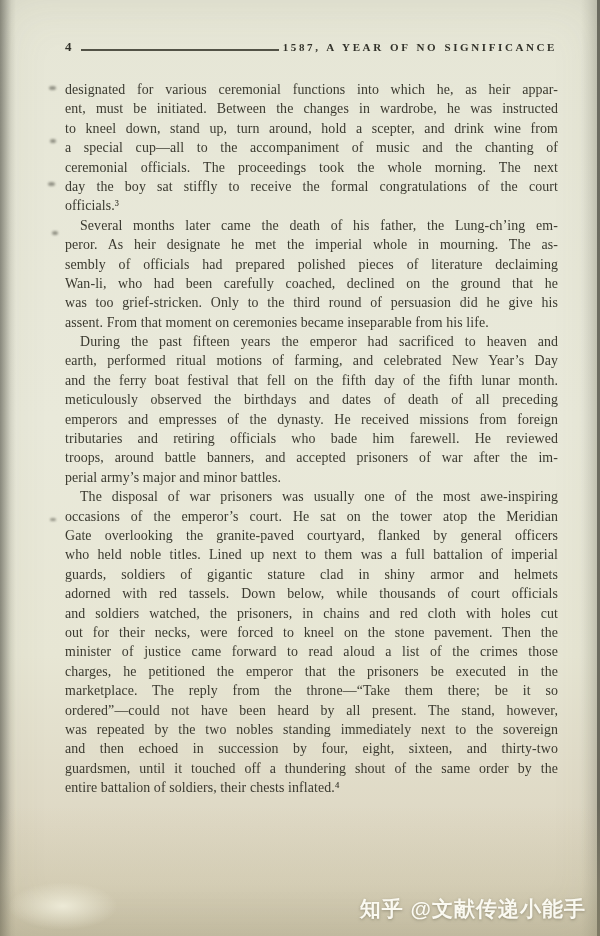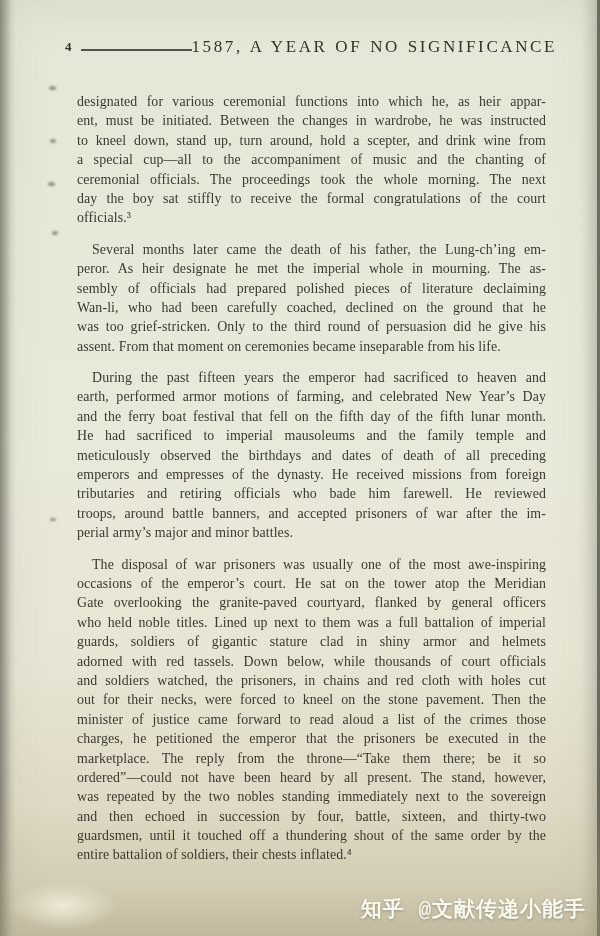--- a/index.html
+++ b/index.html
@@ -82,55 +82,55 @@
   }
   .rule {
     width: 198px;
     height: 0;
     border-top: 2px solid rgba(55, 55, 45, 0.85);
     margin-left: 9px;
     margin-top: 5px;
   }
   .running-title {
     margin-left: auto;
-    font-size: 17px;
-    font-weight: normal;
+    font-size: 11px;
+    font-weight: bold;
     letter-spacing: 2.6px;
     word-spacing: 1px;
     white-space: nowrap;
     color: #32322a;
   }
 
   
   .bodytext {
     position: absolute;
     left: 65px;
     top: 80px;
     width: 493px;
   }
-  .para { margin: 12px; }
+  .para { margin: 0; }
   .line {
     font-size: 13.9px;
     line-height: 19.4px;
     height: 19.4px;
     overflow: hidden;
     text-align: justify;
     text-align-last: justify;
     letter-spacing: 0.1px;
     color: var(--ink, #3a392f);
   }
   .line.last { text-align-last: left; }
   .line.indent { text-indent: 15px; }
 
   
   .watermark {
     position: absolute;
     right: 14px;
     bottom: 13px;
-    font-family: Liberation Mono, monospace;
+    font-family: Liberation Sans, sans-serif;
     font-size: 21px;
     font-weight: 600;
     letter-spacing: 1px;
     color: var(--wm, rgba(250, 249, 241, 0.92));
     text-shadow: 0 1px 3px rgba(115, 110, 88, 0.60);
     white-space: nowrap;
   }
 </style>
 </head>
 <body>
@@ -168,44 +168,43 @@
       <div class="para">
         <div class="line indent">Several months later came the death of his father, the Lung-ch’ing em-</div>
         <div class="line">peror. As heir designate he met the imperial whole in mourning. The as-</div>
         <div class="line">sembly of officials had prepared polished pieces of literature declaiming</div>
         <div class="line">Wan-li, who had been carefully coached, declined on the ground that he</div>
         <div class="line">was too grief-stricken. Only to the third round of persuasion did he give his</div>
         <div class="line last">assent. From that moment on ceremonies became inseparable from his life.</div>
       </div>
       <div class="para">
         <div class="line indent">During the past fifteen years the emperor had sacrificed to heaven and</div>
-        <div class="line">earth, performed armor motions of farming, and celebrated New Year’s Day</div>
+        <div class="line">earth, performed ritual motions of farming, and celebrated New Year’s Day</div>
         <div class="line">and the ferry boat festival that fell on the fifth day of the fifth lunar month.</div>
-        <div class="line">He had sacrificed to imperial mausoleums and the family temple and</div>
         <div class="line">meticulously observed the birthdays and dates of death of all preceding</div>
         <div class="line">emperors and empresses of the dynasty. He received missions from foreign</div>
         <div class="line">tributaries and retiring officials who bade him farewell. He reviewed</div>
         <div class="line">troops, around battle banners, and accepted prisoners of war after the im-</div>
         <div class="line last">perial army’s major and minor battles.</div>
       </div>
       <div class="para">
         <div class="line indent">The disposal of war prisoners was usually one of the most awe-inspiring</div>
         <div class="line">occasions of the emperor’s court. He sat on the tower atop the Meridian</div>
         <div class="line">Gate overlooking the granite-paved courtyard, flanked by general officers</div>
         <div class="line">who held noble titles. Lined up next to them was a full battalion of imperial</div>
         <div class="line">guards, soldiers of gigantic stature clad in shiny armor and helmets</div>
         <div class="line">adorned with red tassels. Down below, while thousands of court officials</div>
         <div class="line">and soldiers watched, the prisoners, in chains and red cloth with holes cut</div>
         <div class="line">out for their necks, were forced to kneel on the stone pavement. Then the</div>
         <div class="line">minister of justice came forward to read aloud a list of the crimes those</div>
         <div class="line">charges, he petitioned the emperor that the prisoners be executed in the</div>
         <div class="line">marketplace. The reply from the throne—“Take them there; be it so</div>
         <div class="line">ordered”—could not have been heard by all present. The stand, however,</div>
         <div class="line">was repeated by the two nobles standing immediately next to the sovereign</div>
-        <div class="line">and then echoed in succession by four, battle, sixteen, and thirty-two</div>
+        <div class="line">and then echoed in succession by four, eight, sixteen, and thirty-two</div>
         <div class="line">guardsmen, until it touched off a thundering shout of the same order by the</div>
         <div class="line last">entire battalion of soldiers, their chests inflated.⁴</div>
       </div>
     </div>
 
   <div class="watermark">知乎 @文献传递小能手</div>
 
 </div>
 
 </body></html>

